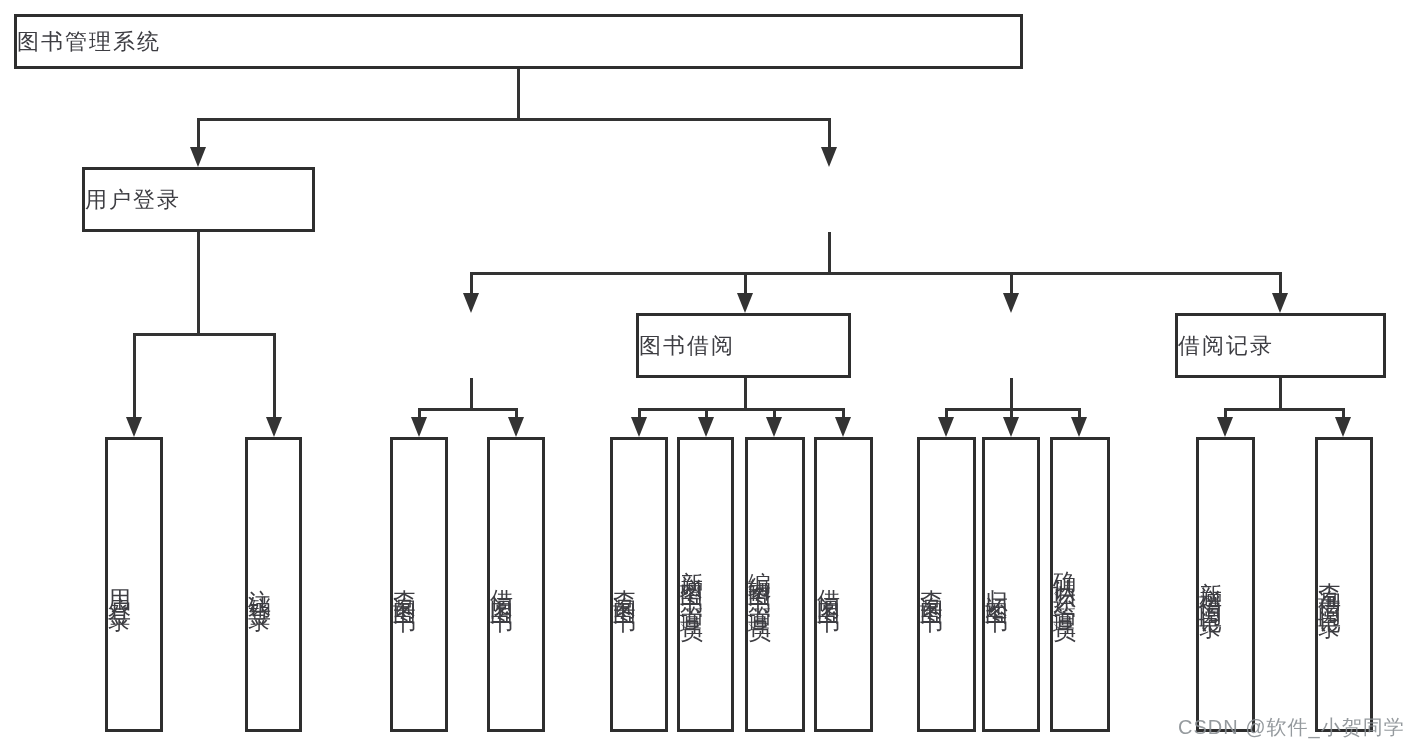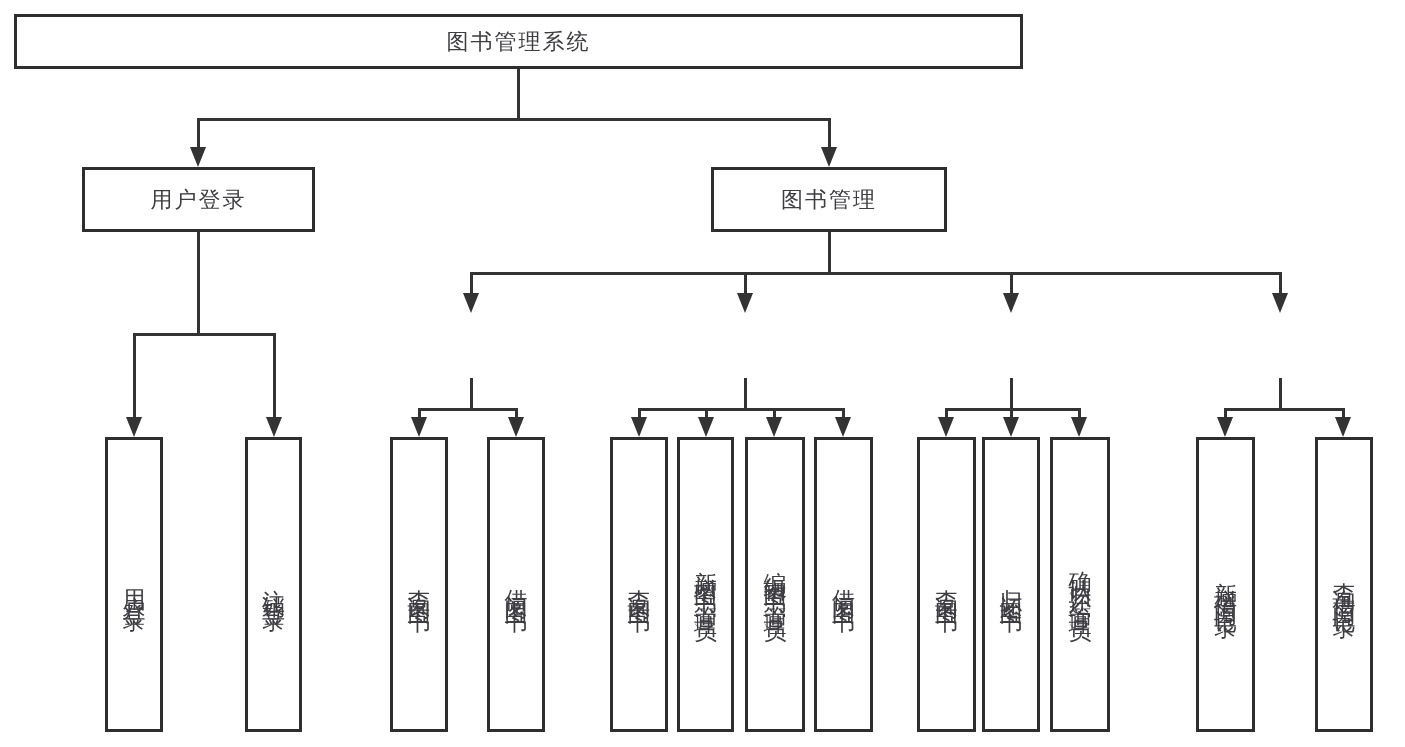--- a/index.html
+++ b/index.html
@@ -2,21 +2,21 @@
 <html><head>
 <meta charset="utf-8">
 <style>
   html,body{margin:0;padding:0;background:#ffffff;}
   .stage{
     position:relative;width:1405px;height:747px;background:#ffffff;
     font-family:"Liberation Sans",sans-serif;overflow:hidden;
   }
   .box{
     position:absolute;box-sizing:border-box;background:#ffffff;
-    border:3px solid #2e2e2e;display:flex;align-items:center;justify-content:center;
+    border:3px solid #2e2e2e;display:flex;align-items:center;
     color:#3d3d42;
   }
   .hlabel{font-size:22px;letter-spacing:2px;white-space:nowrap;}
   .vlabel{
     writing-mode:vertical-rl;font-size:23px;letter-spacing:7px;line-height:1;
     white-space:nowrap;
   }
   .line{position:absolute;background:#333333;}
   .arrow{
     position:absolute;width:0;height:0;
@@ -33,24 +33,27 @@
 
 <div class="stage">
 
   <div class="box" style="left:14px;top:14px;width:1009px;height:55px;">
     <span class="hlabel">图书管理系统</span>
   </div>
 
   <div class="box" style="left:82px;top:167px;width:233px;height:65px;">
     <span class="hlabel">用户登录</span>
   </div>
-  <div class="box" style="left:711px;top:167px;width:236px;height:65px;">
-    <span class="hlabel">图书管理</span>
+
+  <div class="box" style="left:636px;top:313px;width:215px;height:65px;">
+    <span class="hlabel">图书借阅</span>
   </div>
-
+  <div class="box" style="left:1175px;top:313px;width:211px;height:65px;">
+    <span class="hlabel">借阅记录</span>
+  </div>
 
   <div class="box" style="left:105px;top:437px;width:58px;height:295px;">
     <span class="vlabel">用户登录</span>
   </div>
   <div class="box" style="left:245px;top:437px;width:57px;height:295px;">
     <span class="vlabel">注销登录</span>
   </div>
 
   <div class="box" style="left:390px;top:437px;width:58px;height:295px;">
     <span class="vlabel">查询图书</span>
@@ -141,13 +144,14 @@
   <div class="arrow" style="left:1003px;top:417px;"></div>
   <div class="arrow" style="left:1071px;top:417px;"></div>
 
   <div class="line" style="left:1279px;top:378px;width:3px;height:33px;"></div>
   <div class="line" style="left:1224px;top:408px;width:121px;height:3px;"></div>
   <div class="line" style="left:1224px;top:408px;width:3px;height:13px;"></div>
   <div class="line" style="left:1342px;top:408px;width:3px;height:13px;"></div>
   <div class="arrow" style="left:1217px;top:417px;"></div>
   <div class="arrow" style="left:1335px;top:417px;"></div>
 
+  <div class="watermark">CSDN @软件_小贺同学</div>
 </div>
 
 </body></html>

